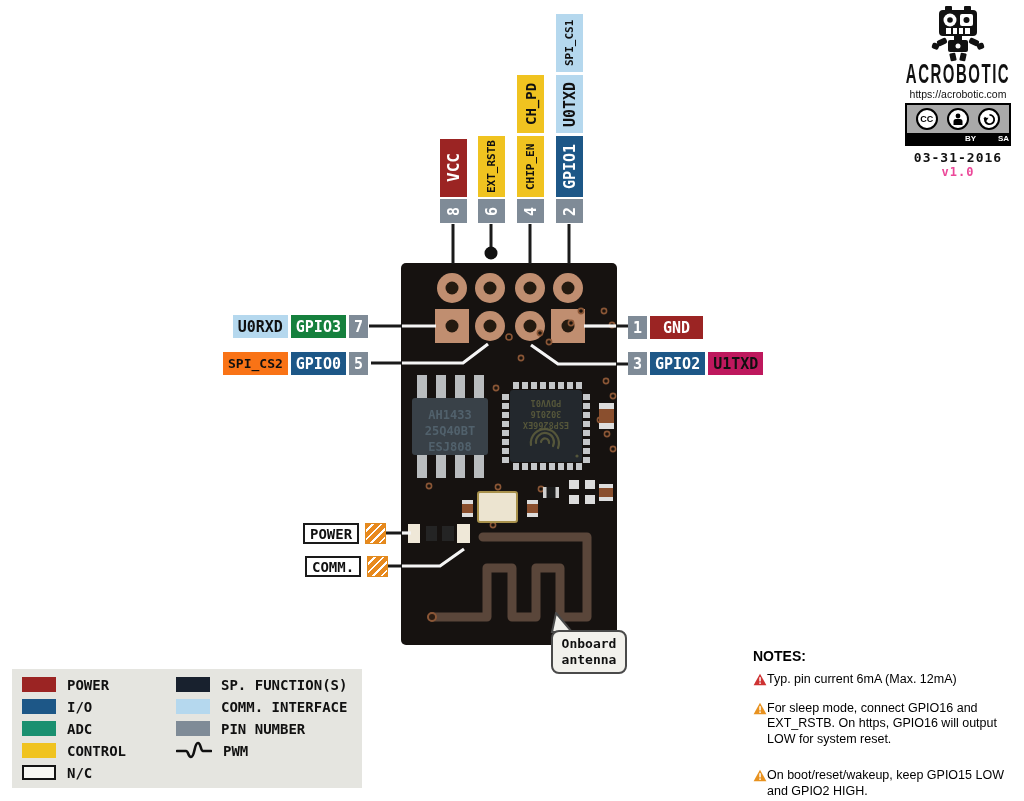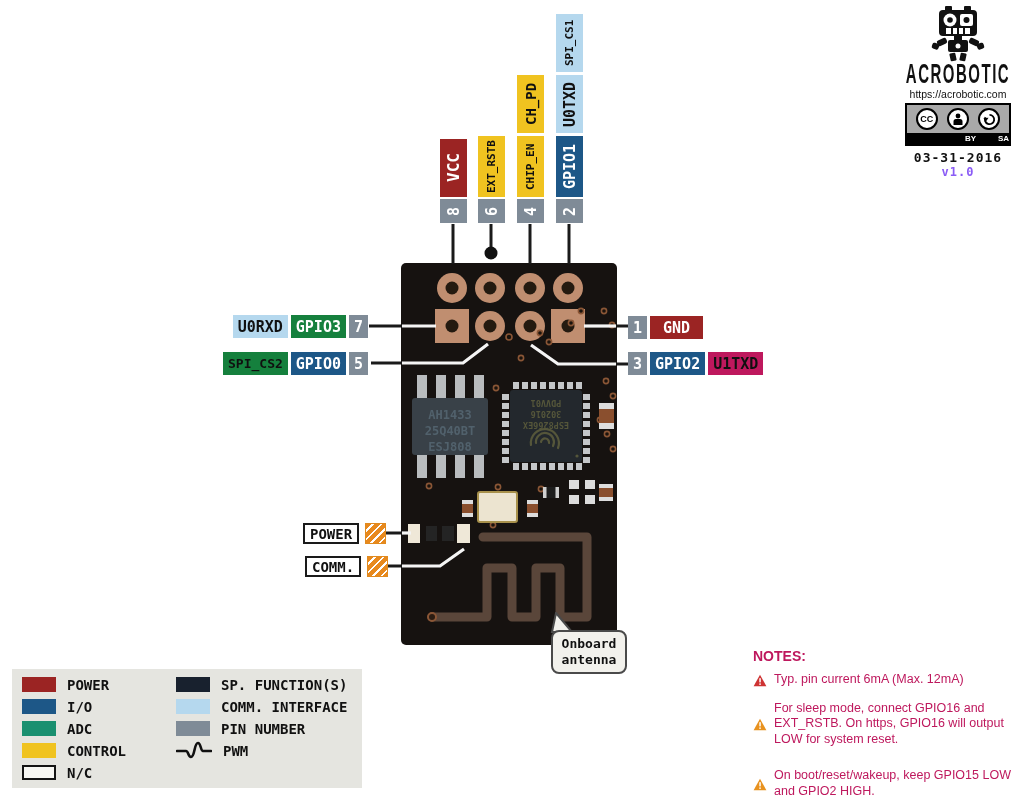--- a/index.html
+++ b/index.html
@@ -21,43 +21,43 @@
   .ledswatch{width:21px;height:21px;box-sizing:border-box;border:1px solid #e08a1e;
              background:repeating-linear-gradient(135deg,#e8891d 0 4px,#ffffff 4px 6px);}
   
   .legend{position:absolute;left:12px;top:669px;width:350px;height:119px;background:#e5e5e0;}
   .legcol{position:absolute;top:8px;display:flex;flex-direction:column;gap:7px;}
   .legrow{display:flex;align-items:center;gap:11px;height:15px;}
   .swatch{width:34px;height:15px;box-sizing:border-box;flex:0 0 auto;}
   .swatch.nc{border:2px solid #141414;}
   .leglabel{font-size:14px;color:#111;white-space:nowrap;}
   
-  .notes{position:absolute;left:753px;top:648px;width:262px;color:#be185d;}
+  .notes{position:absolute;left:753px;top:648px;width:262px;color:#000000;}
   .notes-heading{font-size:14px;font-weight:bold;letter-spacing:0px;}
-  .note-item{display:flex;gap:7px;align-items:center;}
+  .note-item{display:flex;align-items:flex-start;}
   .note-text{font-size:12.5px;line-height:15.5px;width:240px;}
   .tri{flex:0 0 auto;margin-top:1px;}
   
   .bubble{position:absolute;left:551px;top:630px;width:62px;padding:4px 5px;background:#f2f1ec;
           border:2px solid #4a4a4a;border-radius:8px;text-align:center;font-size:13px;line-height:16px;
           color:#111;z-index:6;}
   
   .brand{position:absolute;left:900px;top:6px;width:116px;text-align:center;color:#111;}
   .brand-name{display:inline-block;font-weight:bold;font-size:15px;letter-spacing:1.5px;
               transform:scaleY(1.85);transform-origin:center;}
   .brand-url{font-size:10.5px;font-weight:normal;margin-top:6px;}
   .cc-badge{margin:3px auto 0;width:102px;border:2px solid #000;border-radius:0;overflow:hidden;background:#a9a9a9;}
   .cc-circles{display:flex;justify-content:space-around;align-items:center;padding:2px 4px;height:24px;}
   .cc-circle{width:22px;height:22px;border-radius:50%;background:#fff;border:2.5px solid #000;box-sizing:border-box;
              display:flex;align-items:center;justify-content:center;font-size:9px;font-weight:bold;color:#000;}
   .cc-strip{background:#000;color:#fff;display:flex;height:11px;font-size:8px;font-weight:bold;
             align-items:center;}
   .cc-strip span{flex:1;text-align:right;}
   .brand-date{font-size:13px;margin-top:4px;letter-spacing:1px;}
-  .brand-version{font-size:12px;color:#8b5cf6;letter-spacing:1px;}
+  .brand-version{font-size:12px;color:#ec4899;letter-spacing:1px;}
   svg{display:block;}
 </style>
 </head>
 <body>
 
 <div id="stage">
 
   <svg class="abs" style="left:401px;top:263px;z-index:1" width="216" height="384" viewBox="0 0 216 384">
     <rect x="0" y="0" width="216" height="382" rx="5" fill="#161210"></rect>
 
@@ -241,21 +241,21 @@
   <div class="pinbox vtext mono txt-black" style="left: 556px; top: 75px; width: 27px; height: 58px; font-size: 15px; z-index: 4; background: rgb(181, 216, 238);">U0TXD</div>
   <div class="pinbox vtext mono txt-white" style="left: 556px; top: 136px; width: 27px; height: 61px; font-size: 15px; z-index: 4; background: rgb(29, 87, 135);">GPIO1</div>
   <div class="pinbox vtext mono txt-white" style="left: 556px; top: 199px; width: 27px; height: 24px; font-size: 15px; z-index: 4; background: rgb(127, 139, 151);">2</div>
 
   <div class="hrow" style="right:656px;top:315px;z-index:4">
     <div class="hbox mono txt-black" style="background: rgb(181, 216, 238);">U0RXD</div>
     <div class="hbox mono txt-white" style="background: #15803d;">GPIO3</div>
     <div class="hbox mono txt-white" style="background: rgb(127, 139, 151);">7</div>
   </div>
   <div class="hrow" style="right:656px;top:352px;z-index:4">
-    <div class="hbox mono txt-black" style="font-size: 13px; background: #15803d;">SPI_CS2</div>
+    <div class="hbox mono txt-black" style="font-size: 13px; background: #f97316;">SPI_CS2</div>
     <div class="hbox mono txt-white" style="background: rgb(29, 87, 135);">GPIO0</div>
     <div class="hbox mono txt-white" style="background: rgb(127, 139, 151);">5</div>
   </div>
 
   <div class="hrow" style="left:628px;top:316px;z-index:4">
     <div class="hbox mono txt-white" style="background: rgb(127, 139, 151);">1</div>
     <div class="hbox mono txt-white" style="padding: 0px 13px; background: rgb(155, 36, 35);">GND</div>
   </div>
   <div class="hrow" style="left:628px;top:352px;z-index:4">
     <div class="hbox mono txt-white" style="background: rgb(127, 139, 151);">3</div>

